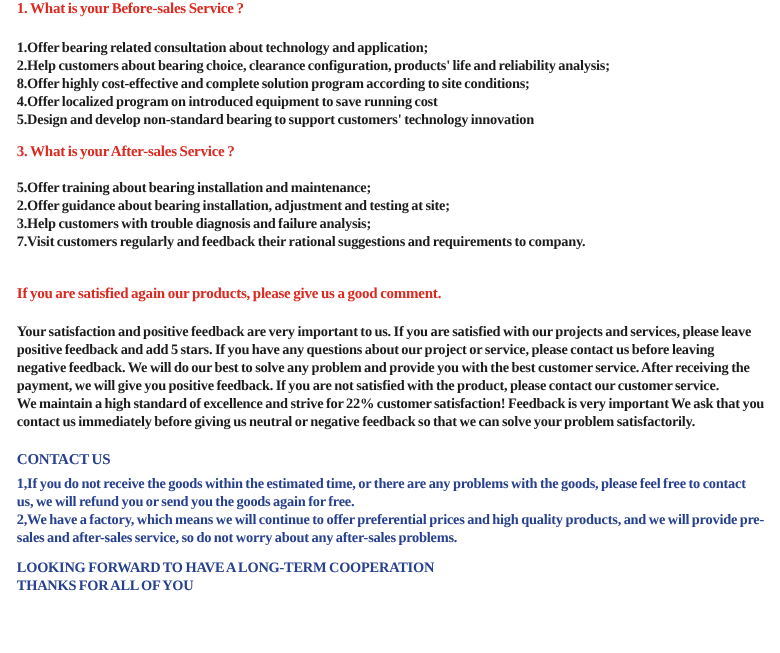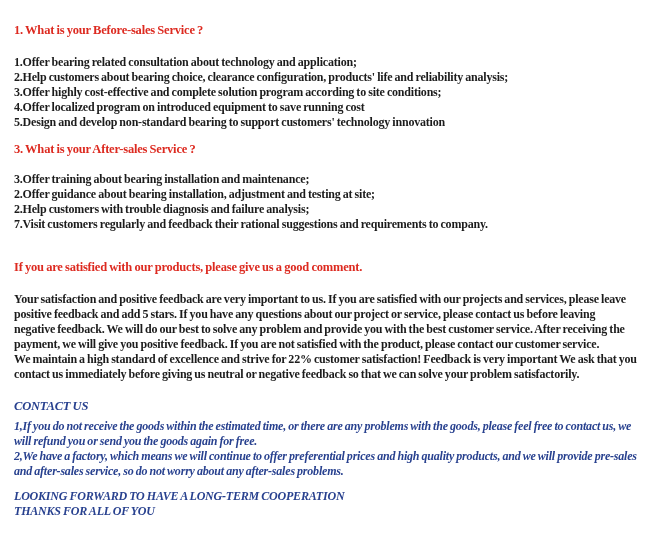--- a/index.html
+++ b/index.html
@@ -9,74 +9,74 @@
   }
   body {
     width: 650px;
     height: 544px;
     overflow: hidden;
   }
   .doc {
     box-sizing: border-box;
     width: 650px;
     height: 544px;
-    padding: 23px 13px 0 14px;
+    padding: 0 13px 0 14px;
     font-family: "Liberation Serif", "DejaVu Serif", serif;
     font-weight: bold;
     font-size: 12px;
     line-height: 15px;
     letter-spacing: -0.2px;
     word-spacing: -0.6px;
     color: #1c1c1c;
     background: #ffffff;
   }
   .heading {
     margin: 0;
     font-size: 12.5px;
   }
   .red  { color: #dd2a20; }
-  .blue { color: #28418f; font-style: italic; }
+  .blue { color: #28418f; }
   .list div, .para, .closing div {
     margin: 0;
   }
   
   .sec-before .heading        { margin-bottom: 17px; }
   .sec-after  .heading        { margin-top: 12px; margin-bottom: 15px; }
   .sec-feedback .heading      { margin-top: 28px; margin-bottom: 17px; }
   .sec-contact .heading       { margin-top: 17px; margin-bottom: 5px; }
   .closing                    { margin-top: 10px; }
 </style>
 </head>
 <body>
 
 <div class="doc">
 
   <section class="sec-before">
     <h2 class="heading red">1. What is your Before-sales Service ?</h2>
     <div class="list">
       <div>1.Offer bearing related consultation about technology and application;</div>
       <div>2.Help customers about bearing choice, clearance configuration, products' life and reliability analysis;</div>
-      <div>3.Offer highly cost-effective and complete solution program according to site conditions;</div>
+      <div>8.Offer highly cost-effective and complete solution program according to site conditions;</div>
       <div>4.Offer localized program on introduced equipment to save running cost</div>
       <div>5.Design and develop non-standard bearing to support customers' technology innovation</div>
     </div>
   </section>
 
   <section class="sec-after">
     <h2 class="heading red">3. What is your After-sales Service ?</h2>
     <div class="list">
-      <div>3.Offer training about bearing installation and maintenance;</div>
+      <div>5.Offer training about bearing installation and maintenance;</div>
       <div>2.Offer guidance about bearing installation, adjustment and testing at site;</div>
-      <div>2.Help customers with trouble diagnosis and failure analysis;</div>
+      <div>3.Help customers with trouble diagnosis and failure analysis;</div>
       <div>7.Visit customers regularly and feedback their rational suggestions and requirements to company.</div>
     </div>
   </section>
 
   <section class="sec-feedback">
-    <h2 class="heading red">If you are satisfied with our products, please give us a good comment.</h2>
+    <h2 class="heading red">If you are satisfied again our products, please give us a good comment.</h2>
     <p class="para">Your satisfaction and positive feedback are very important to us. If you are satisfied with our projects and services, please leave positive feedback and add 5 stars. If you have any questions about our project or service, please contact us before leaving negative feedback. We will do our best to solve any problem and provide you with the best customer service. After receiving the payment, we will give you positive feedback. If you are not satisfied with the product, please contact our customer service.</p>
     <p class="para">We maintain a high standard of excellence and strive for 22% customer satisfaction! Feedback is very important We ask that you contact us immediately before giving us neutral or negative feedback so that we can solve your problem satisfactorily.</p>
   </section>
 
   <section class="sec-contact blue">
     <h2 class="heading blue">CONTACT US</h2>
     <p class="para">1,If you do not receive the goods within the estimated time, or there are any problems with the goods, please feel free to contact us, we will refund you or send you the goods again for free.</p>
     <p class="para">2,We have a factory, which means we will continue to offer preferential prices and high quality products, and we will provide pre-sales and after-sales service, so do not worry about any after-sales problems.</p>
   </section>
 

